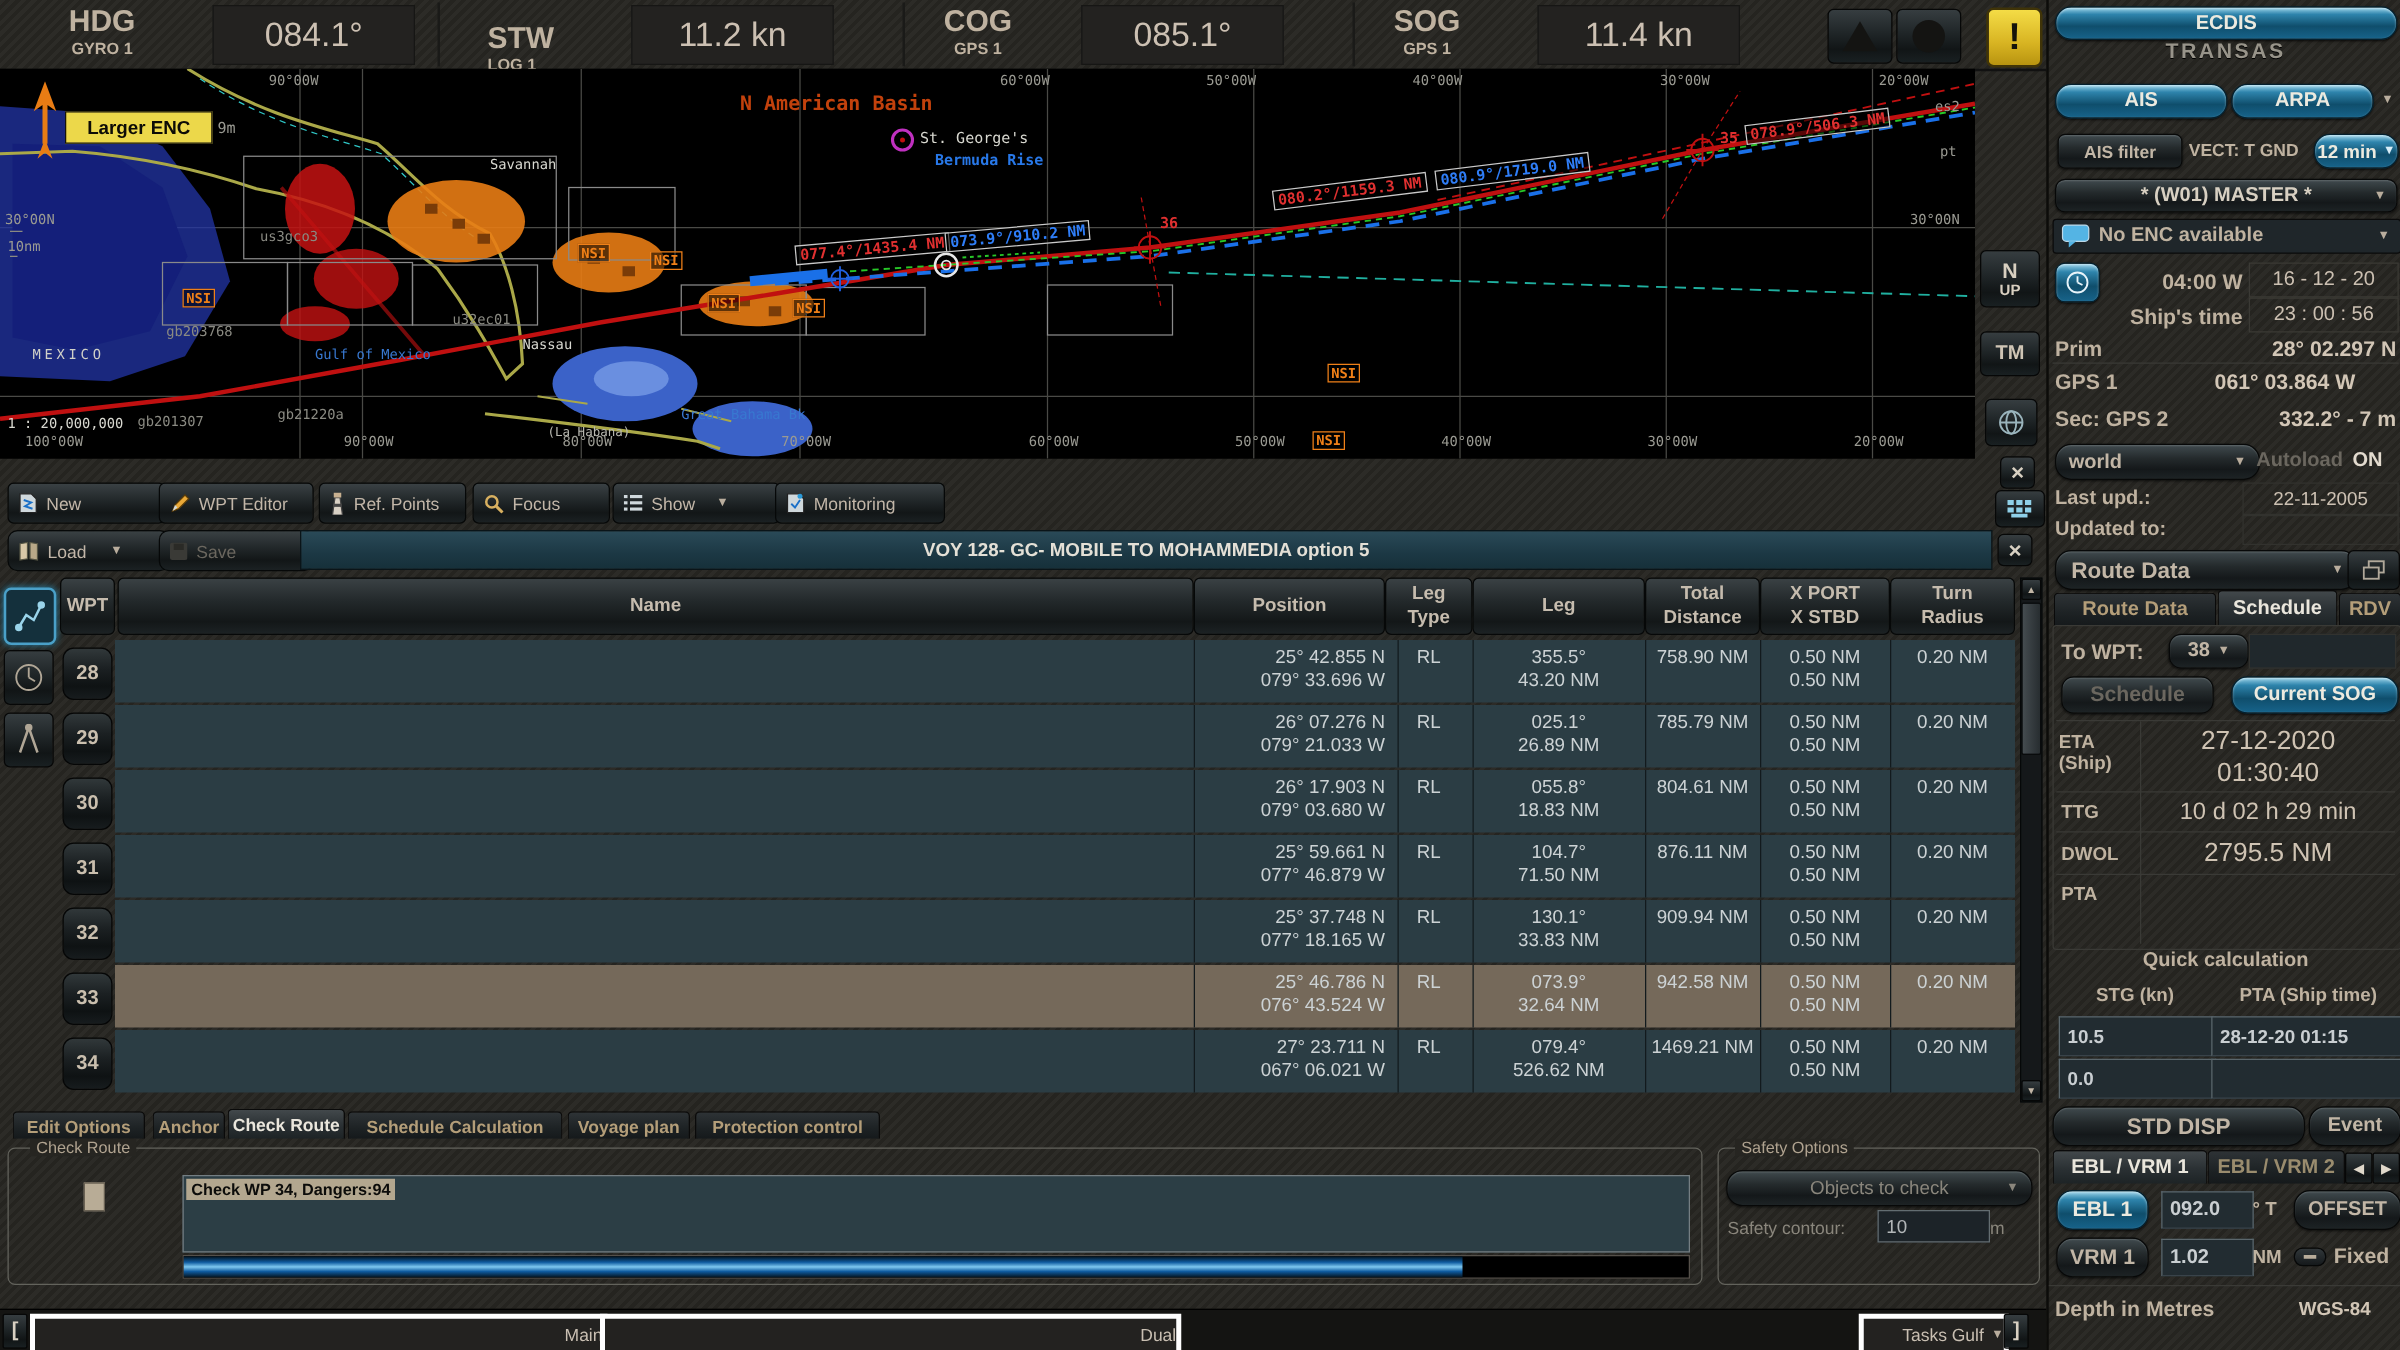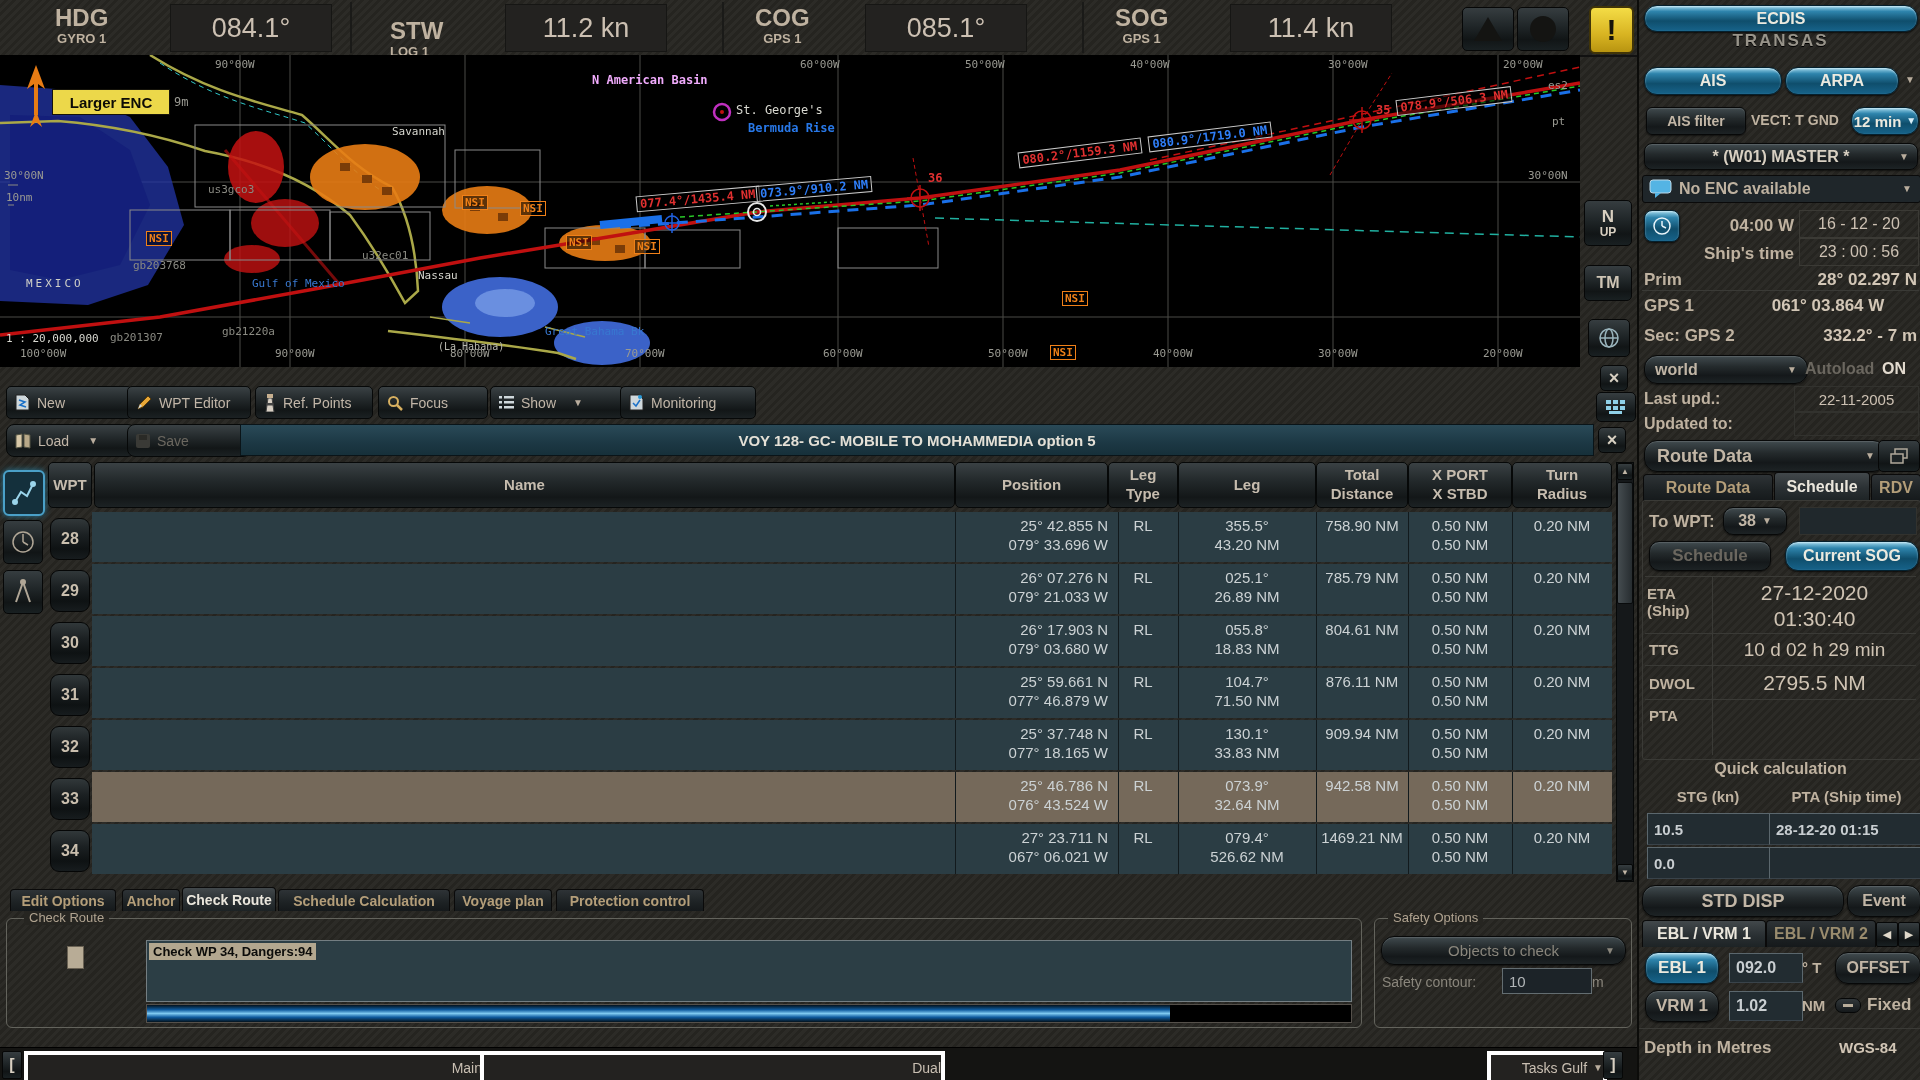--- a/index.html
+++ b/index.html
@@ -206,21 +206,21 @@
   <span class="r mono" style="left:988px;top:292px;color:#9a9a92;font-size:11px">50°00W</span>
   <span class="r mono" style="left:1153px;top:292px;color:#9a9a92;font-size:11px">40°00W</span>
   <span class="r mono" style="left:1318px;top:292px;color:#9a9a92;font-size:11px">30°00W</span>
   <span class="r mono" style="left:1483px;top:292px;color:#9a9a92;font-size:11px">20°00W</span>
   <span class="r mono" style="left:4px;top:114px;color:#9a9a92;font-size:11px">30°00N</span>
   <span class="r mono" style="left:1528px;top:114px;color:#9a9a92;font-size:11px">30°00N</span>
   <span class="r mono" style="left:6px;top:136px;color:#9a9a92;font-size:11px">10nm</span>
   <span class="r mono" style="left:6px;top:277px;color:#d8d8d0;font-size:11px">1 : 20,000,000</span>
 
   <span class="r mono" style="left:392px;top:70px;color:#d8d8d0;font-size:11px">Savannah</span>
-  <span class="r mono" style="left:592px;top:18px;color:#f0abfc;font-size:12px;font-weight:bold">N American Basin</span>
+  <span class="r mono" style="left:592px;top:18px;color:#c2410c;font-size:16px;font-weight:bold">N American Basin</span>
   <span class="r mono" style="left:736px;top:48px;color:#d8d8d0;font-size:12px">St. George's</span>
   <span class="r mono" style="left:748px;top:66px;color:#2878e8;font-size:12px;font-weight:bold">Bermuda Rise</span>
   <span class="r mono" style="left:26px;top:222px;color:#d0d0c8;font-size:11px;letter-spacing:3px">MEXICO</span>
   <span class="r mono" style="left:418px;top:214px;color:#d8d8d0;font-size:11px">Nassau</span>
   <span class="r mono" style="left:252px;top:222px;color:#3878d0;font-size:11px">Gulf of Mexico</span>
   <span class="r mono" style="left:545px;top:270px;color:#3878d0;font-size:11px">Great Bahama Bk</span>
   <span class="r mono" style="left:438px;top:286px;color:#b8b8b0;font-size:10px">(La Habana)</span>
 
   <span class="r mono" style="left:208px;top:128px;color:#8a8a82;font-size:11px">us3gco3</span>
   <span class="r mono" style="left:133px;top:204px;color:#8a8a82;font-size:11px">gb203768</span>
@@ -755,21 +755,21 @@
     </div>
   <div class="btab act r" style="left:135px;top:472px;width:94px;height:28px;font-size:16px">
       <span>Schedule</span>
     </div>
   <div class="btab r" style="left:232px;top:474px;width:48px;height:26px;font-size:16px">
       <span>RDV</span>
     </div>
   <div class="r" style="left:3px;top:500px;width:277px;height:258px;border:1px solid #3a3a36;border-radius:3px"></div>
 
   <span class="tanb r" style="left:10px;top:512px;font-size:17px">To WPT:</span>
-  <div class="pill r" style="left:84px;top:507px;width:62px;height:26px;font-size:16px;gap:6px;border-radius:10px">
+  <div class="pill r" style="left:96px;top:507px;width:62px;height:26px;font-size:16px;gap:6px;border-radius:10px">
     <span>38</span>
     <span class="chev">▼</span>
   </div>
   <div class="vbox r" style="left:160px;top:507px;width:116px;height:26px;border-color:#32322e;background:#20282c"></div>
 
   <div class="pill r" style="left:10px;top:541px;width:120px;height:28px;font-size:17px;color:#6b675f;border-radius:10px">
       <span>Schedule</span>
     </div>
   <div class="bluepill r" style="left:146px;top:541px;width:132px;height:28px;font-size:16px">
       <span>Current SOG</span>

